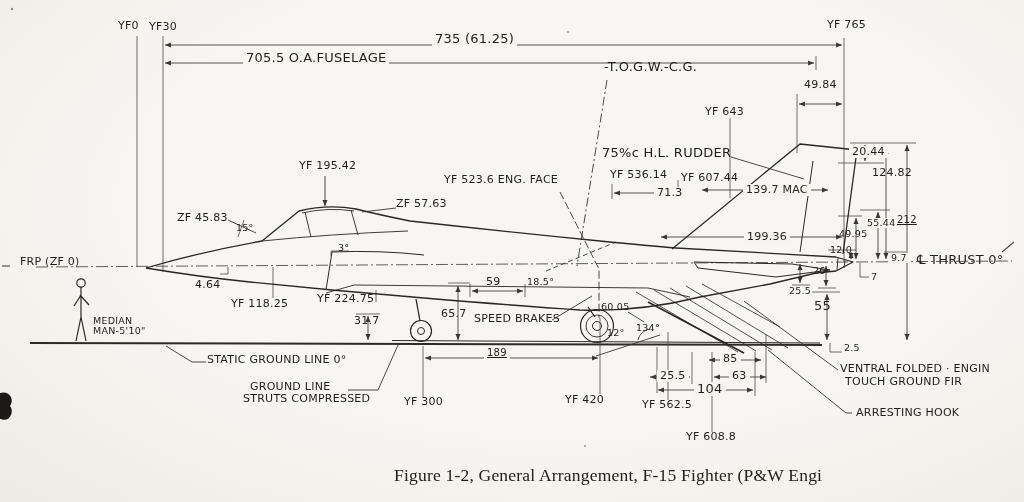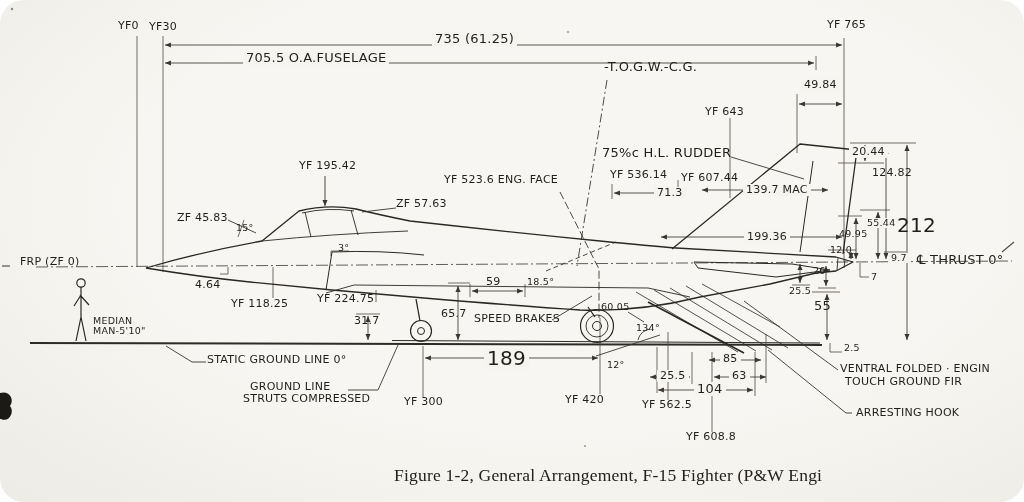--- a/index.html
+++ b/index.html
@@ -1,26 +1,26 @@
 <!DOCTYPE html>
 <html><head>
 <meta charset="utf-8">
 <style>
   html,body{margin:0;padding:0;}
   #fig{
     position:relative;width:1024px;height:502px;overflow:hidden;
     background:radial-gradient(ellipse at 55% 40%, #f7f6f2 55%, #edebe5 100%);
-    font-family:"DejaVu Sans", sans-serif;color:#1f1d1a;border-radius:24px;
+    font-family:"DejaVu Sans", sans-serif;color:#1f1d1a;
   }
   svg{position:absolute;left:0;top:0;}
   .lb{position:absolute;font-size:11px;line-height:1.05;white-space:nowrap;
       letter-spacing:.25px;color:#221f1b;}
   .sm{font-size:9.5px;}
   .lg{font-size:13px;}
-  .xl{font-size:20px;}
+  .xl{font-size:10px;text-decoration:underline;}
   .bg{background:#f5f4ef;padding:0 3px;}
   .cap{font-family:Liberation Serif, serif;font-size:17.5px;color:#24211d;letter-spacing:.2px;}
 </style>
 </head>
 <body>
 
 <div id="fig">
 
 <svg width="1024" height="502" viewBox="0 0 1024 502">
   <defs>
@@ -211,21 +211,21 @@
 <div class="lb sm" style="left:601px;top:302px">60.05</div>
 <div class="lb bg" style="left:720px;top:353px">85</div>
 <div class="lb bg" style="left:729px;top:370px">63</div>
 <div class="lb bg" style="left:657px;top:370px">25.5</div>
 <div class="lb lg bg" style="left:694px;top:382px">104</div>
 
 <div class="lb sm" style="left:236px;top:223px">15°</div>
 <div class="lb sm" style="left:338px;top:243px">3°</div>
 <div class="lb sm" style="left:527px;top:277px">18.5°</div>
 <div class="lb sm" style="left:636px;top:323px">134°</div>
-<div class="lb sm" style="left:607px;top:360px">12°</div>
+<div class="lb sm" style="left:607px;top:328px">12°</div>
 
 <div class="lb lg" style="left:604px;top:60px">-T.O.G.W.-C.G.</div>
 <div class="lb lg" style="left:917px;top:253px">℄ THRUST 0°</div>
 <div class="lb lg" style="left:602px;top:146px">75%c H.L. RUDDER</div>
 <div class="lb" style="left:474px;top:313px">SPEED BRAKES</div>
 <div class="lb sm" style="left:93px;top:316px">MEDIAN</div>
 <div class="lb sm" style="left:93px;top:326px">MAN-5'10"</div>
 <div class="lb" style="left:207px;top:354px">STATIC GROUND LINE 0°</div>
 <div class="lb" style="left:250px;top:381px">GROUND LINE</div>
 <div class="lb" style="left:243px;top:393px">STRUTS COMPRESSED</div>

